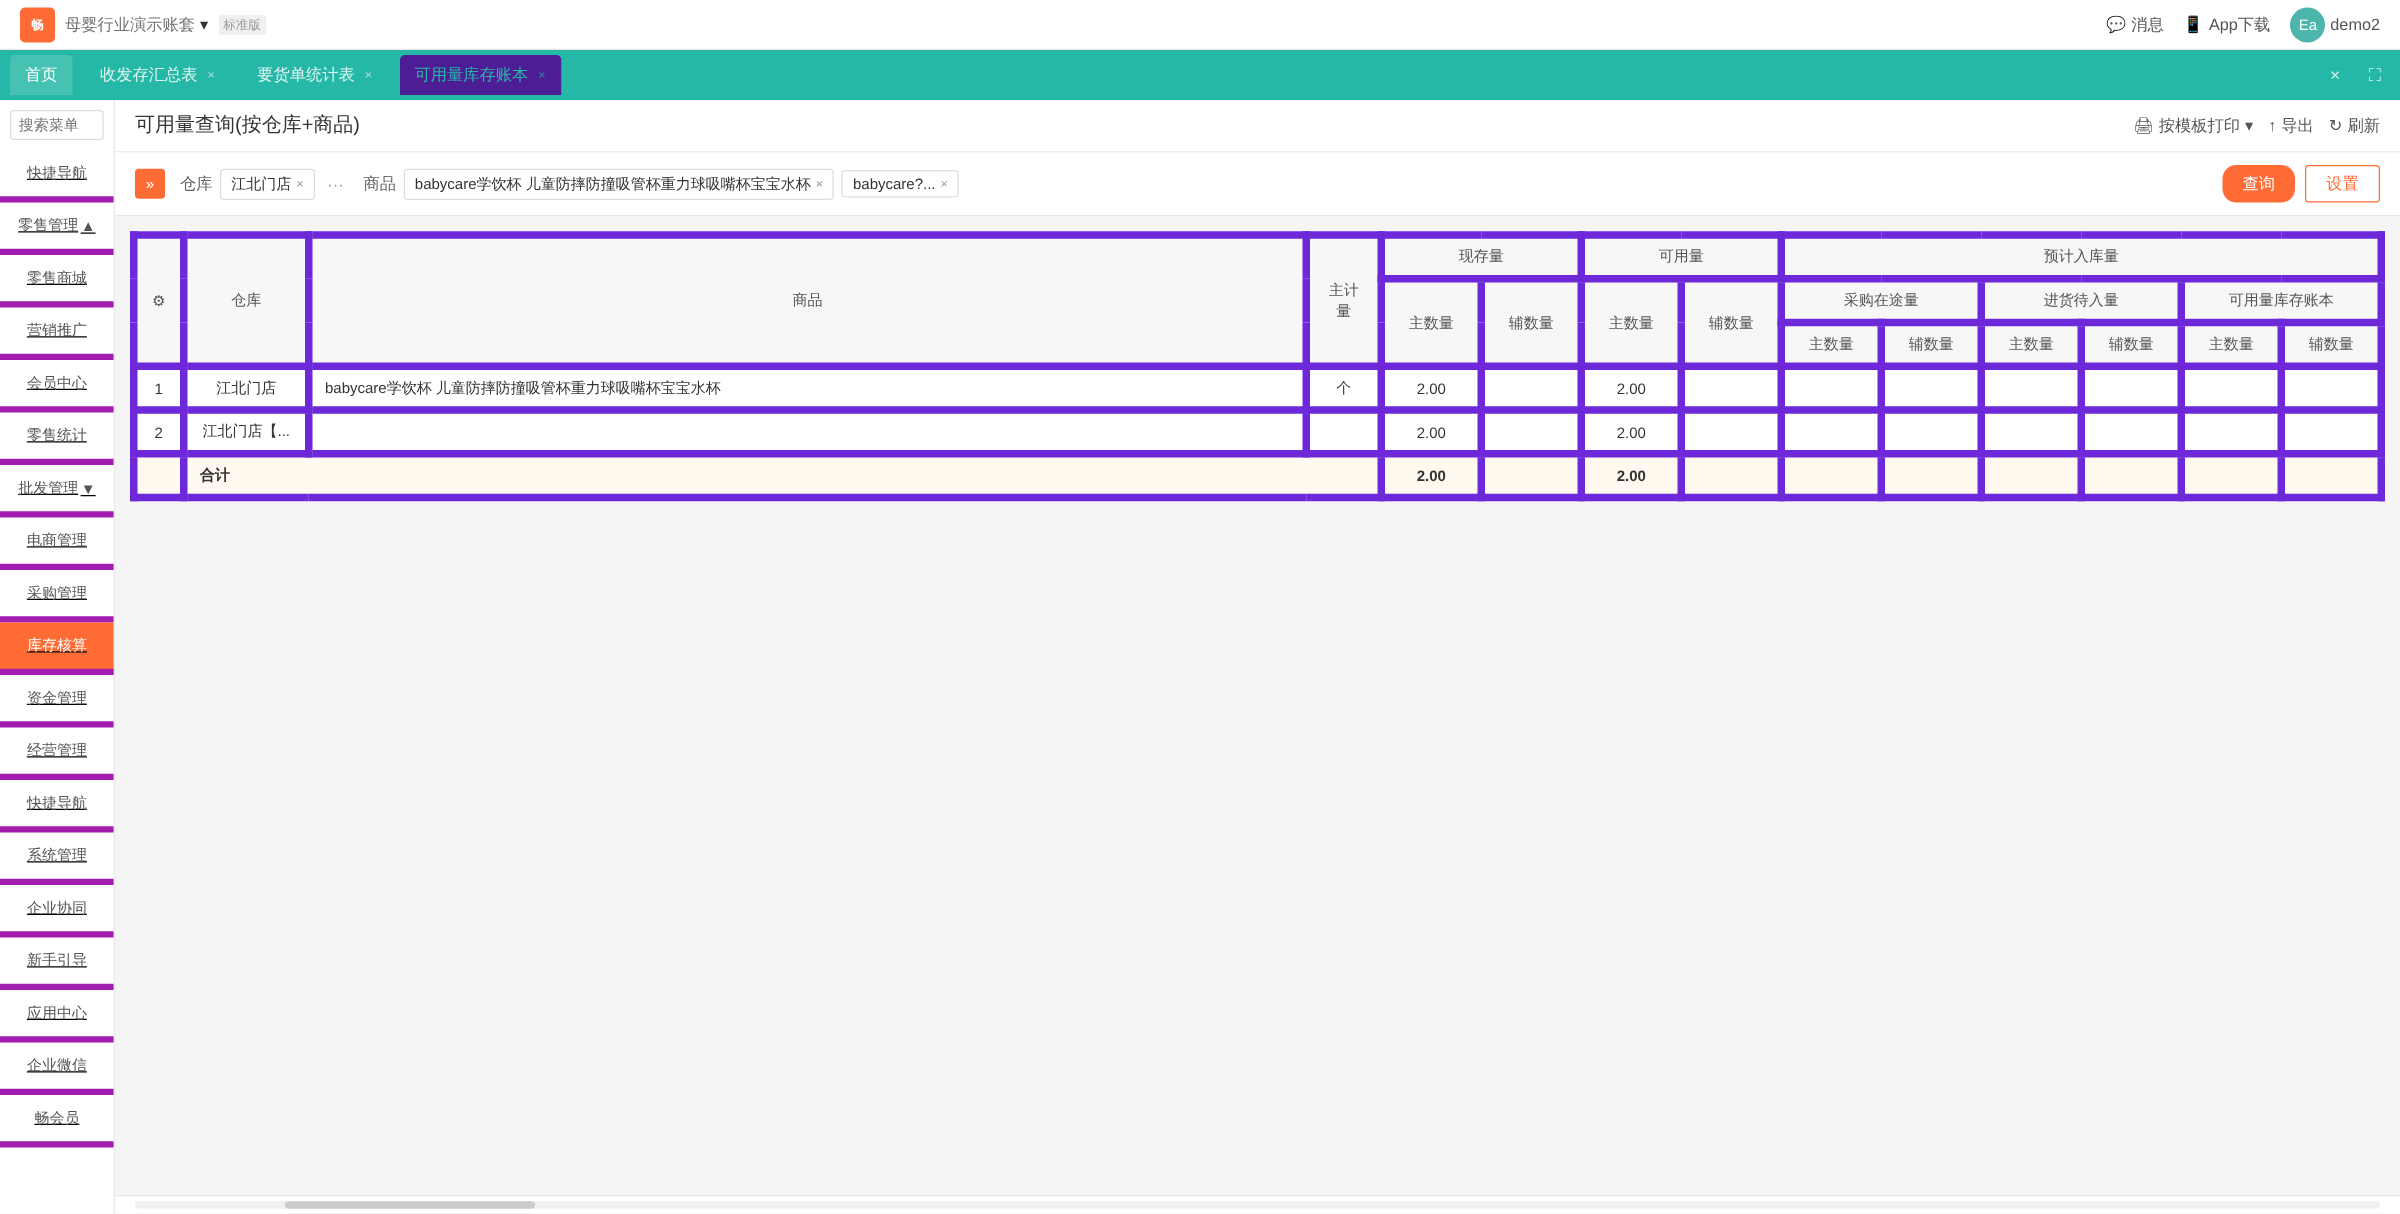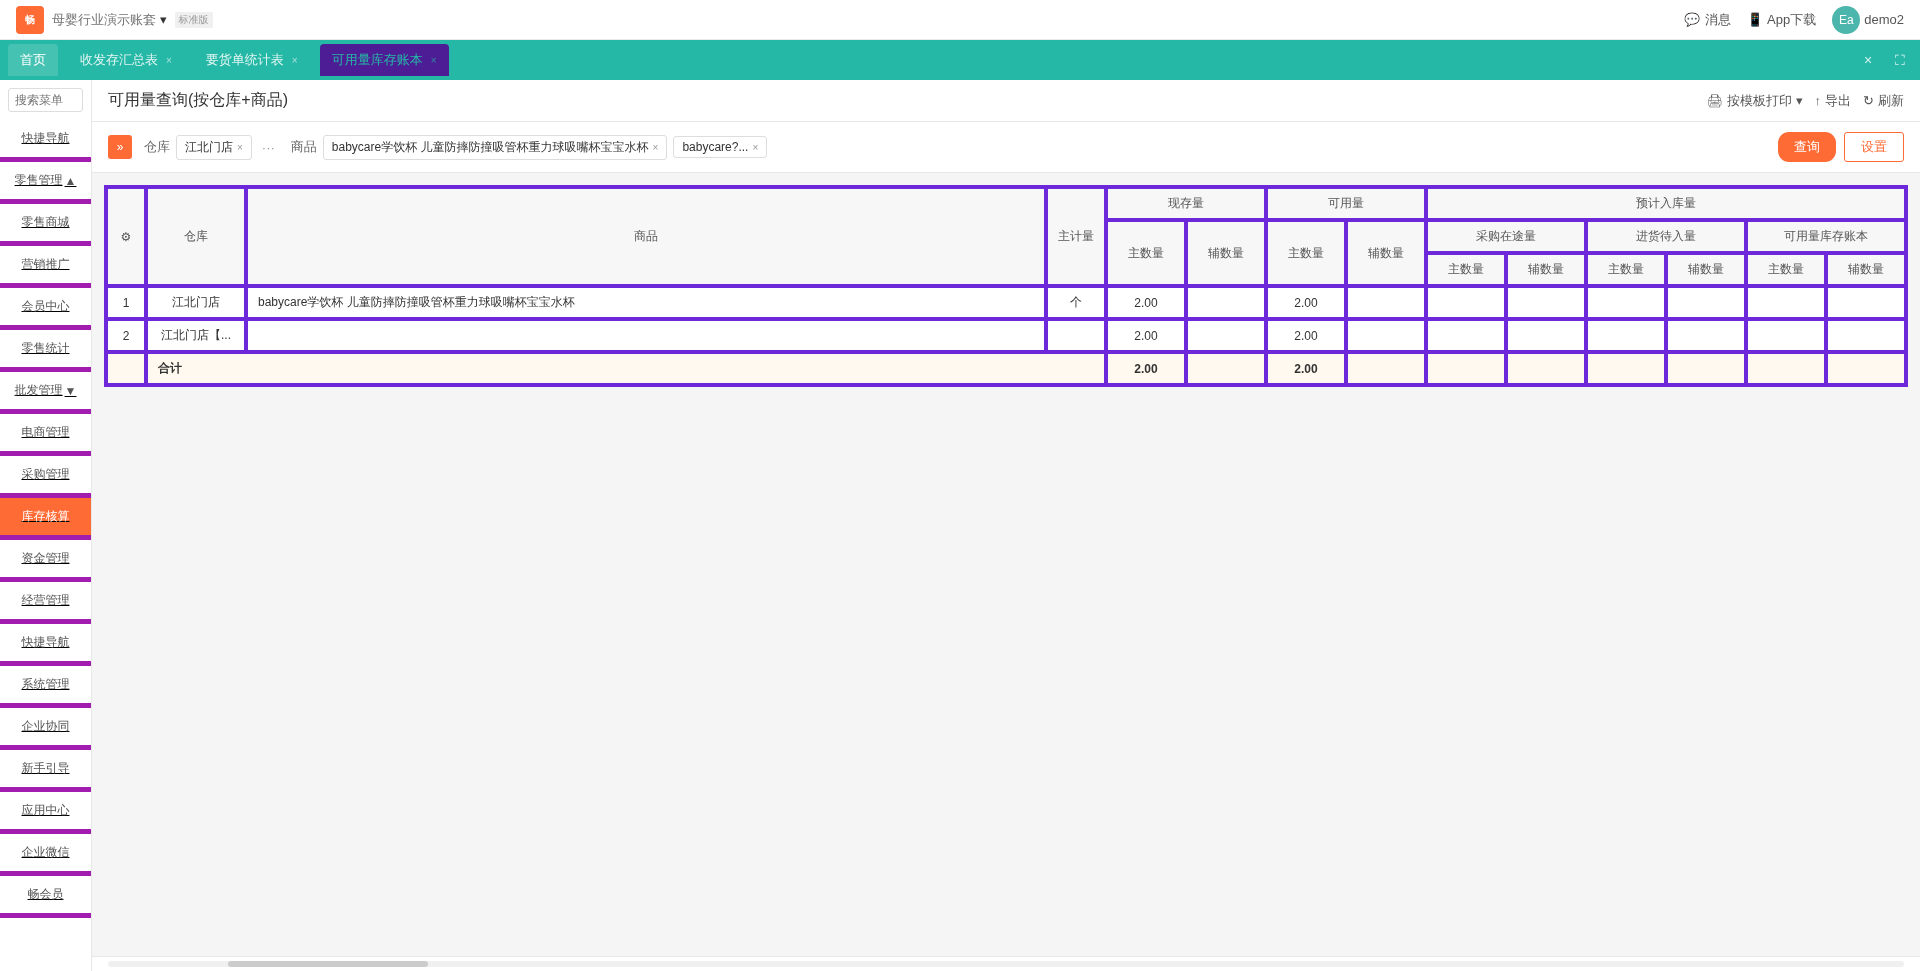--- a/index.html
+++ b/index.html
@@ -134,21 +134,21 @@
       padding: 5px 16px; border-radius: 11px; cursor: pointer; font-size: 13px;
     }
     .btn-settings {
       background: #fff; color: #ff6b35; border: 1px solid #ff6b35;
       padding: 5px 16px; border-radius: 3px; cursor: pointer; font-size: 13px;
     }
 
     
     .table-wrapper { flex: 1; overflow: auto; padding: 12px; }
     .data-table { width: 100%; border-collapse: collapse; background: #fff; font-size: 12px; }
-    .data-table th, .data-table td { border: 4px solid #6d28d9; padding: 6px 10px; text-align: center; color: #333; }
+    .data-table th, .data-table td { border: 6px solid #6d28d9; padding: 6px 10px; text-align: center; color: #333; }
     .data-table th { background: #f7f7f7; font-weight: 500; color: #555; }
     .data-table tbody tr td:nth-child(3) { text-align: left; }
     .col-number { width: 40px; }
     .col-warehouse { width: 100px; }
     .col-product { min-width: 250px; }
     .col-unit { width: 60px; }
     .col-qty { width: 80px; }
 
     
     .footer-row { background: #22c55e; }

